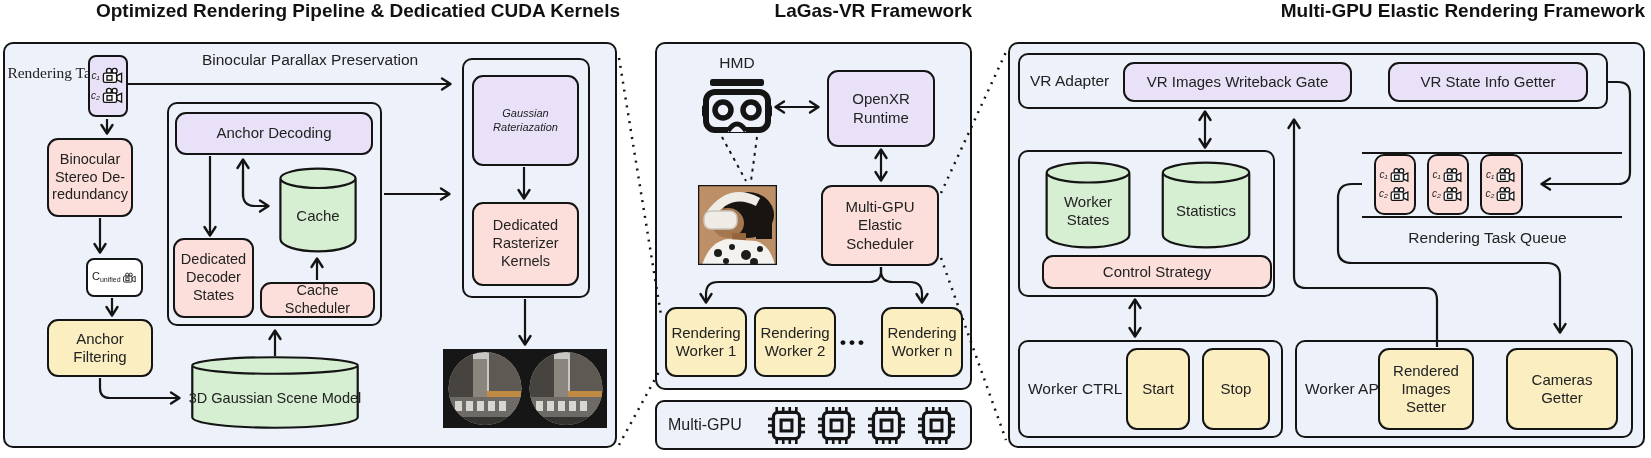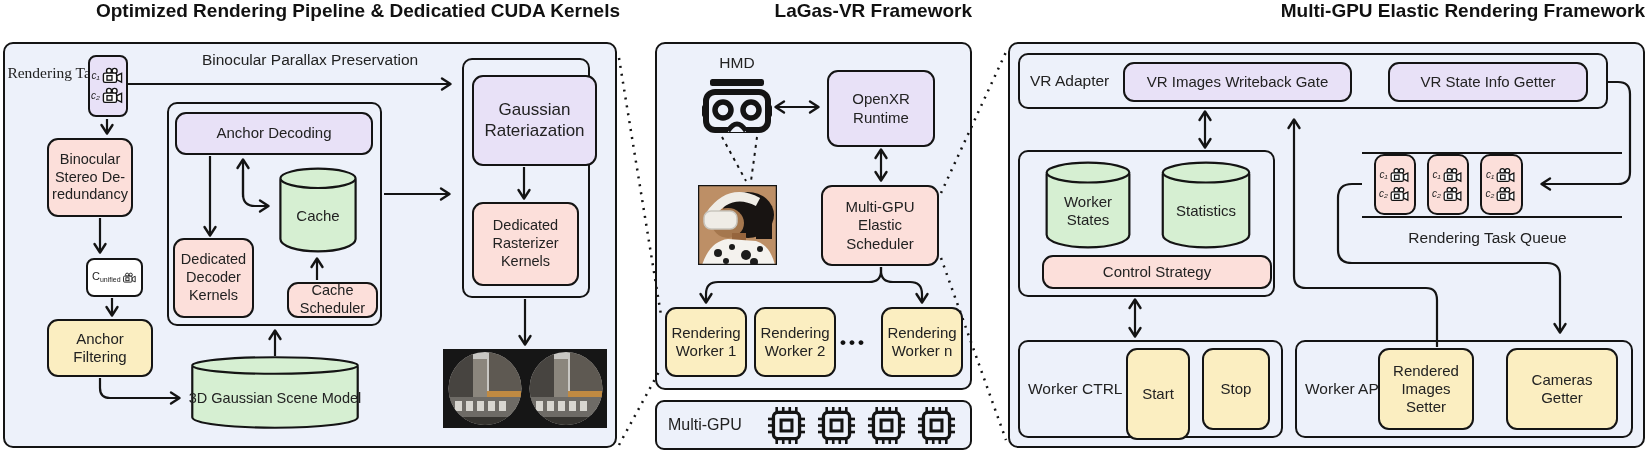--- a/index.html
+++ b/index.html
@@ -94,25 +94,25 @@
   <div class="box purple" style="left:175px;top:112px;width:198px;height:43px;">Anchor Decoding</div>
 
   <div class="cyl" style="left:278px;top:166px;width:80px;height:88px;">
     <svg viewBox="0 0 100 100" preserveAspectRatio="none">
       <path d="M3,15 L3,83 C3,91 24,97 50,97 C76,97 97,91 97,83 L97,15" style="fill:var(--green)" stroke="#141414" stroke-width="2.2" vector-effect="non-scaling-stroke"></path>
       <ellipse cx="50" cy="14" rx="47" ry="11" style="fill:var(--green)" stroke="#141414" stroke-width="2.2" vector-effect="non-scaling-stroke"></ellipse>
     </svg>
     <div class="cyl-label">Cache</div>
   </div>
 
-  <div class="box pink" style="left:173px;top:238px;width:81px;height:80px;font-size:14.5px;">Dedicated Decoder Kernels</div>
-  <div class="box pink" style="left:260px;top:282px;width:91px;height:36px;font-size:14.5px;margin-left:27px;">Cache Scheduler</div>
+  <div class="box pink" style="left:173px;top:238px;width:81px;height:80px;font-size:14.5px;">Dedicated Decoder States</div>
+  <div class="box pink" style="left:260px;top:282px;width:115px;height:36px;font-size:14.5px;">Cache Scheduler</div>
 
   <div class="container" style="left:462px;top:58px;width:128px;height:240px;"></div>
-  <div class="box purple" style="left:472px;top:75px;width:125px;height:91px;font-size:17px;">Gaussian Rateriazation</div>
+  <div class="box purple" style="left:472px;top:75px;width:107px;height:91px;font-size:11px;font-style:italic;">Gaussian Rateriazation</div>
   <div class="box pink" style="left:472px;top:202px;width:107px;height:84px;font-size:14.5px;">Dedicated Rasterizer Kernels</div>
 
   <svg style="position:absolute;left:443px;top:349px;" width="164" height="79" viewBox="0 0 164 79">
     <rect x="0" y="0" width="164" height="79" fill="#161616"></rect>
     <defs>
       <clipPath id="eyeL">
           <circle cx="42" cy="39.5" r="36.5"></circle>
         </clipPath>
       <clipPath id="eyeR">
           <circle cx="123" cy="39.5" r="36.5"></circle>
@@ -335,21 +335,21 @@
         <span class="camsub">c₂</span>
       <svg width="22" height="17" viewBox="0 0 30 22">
           <use href="#cam"></use>
         </svg>
       </div>
   </div>
   <div class="flabel" style="left:1380px;top:229px;width:215px;">Rendering Task Queue</div>
 
   <div class="container" style="left:1018px;top:340px;width:265px;height:98px;"></div>
   <div class="side-label" style="left:1028px;top:340px;height:98px;">Worker CTRL</div>
-  <div class="box yellow" style="left:1126px;top:348px;width:64px;height:92px;">Start</div>
+  <div class="box yellow" style="left:1126px;top:348px;width:64px;height:82px;">Start</div>
   <div class="box yellow" style="left:1202px;top:348px;width:68px;height:82px;">Stop</div>
 
   <div class="container" style="left:1295px;top:340px;width:338px;height:98px;"></div>
   <div class="side-label" style="left:1305px;top:340px;height:98px;">Worker API</div>
   <div class="box yellow" style="left:1378px;top:348px;width:96px;height:82px;">Rendered Images Setter</div>
   <div class="box yellow" style="left:1506px;top:348px;width:112px;height:82px;padding:15px 20px;">Cameras Getter</div>
 
   <svg class="overlay" viewBox="0 0 1651 458">
     <defs>
       <marker id="m" markerUnits="userSpaceOnUse" markerWidth="16" markerHeight="16" refX="10" refY="8" orient="auto-start-reverse">

